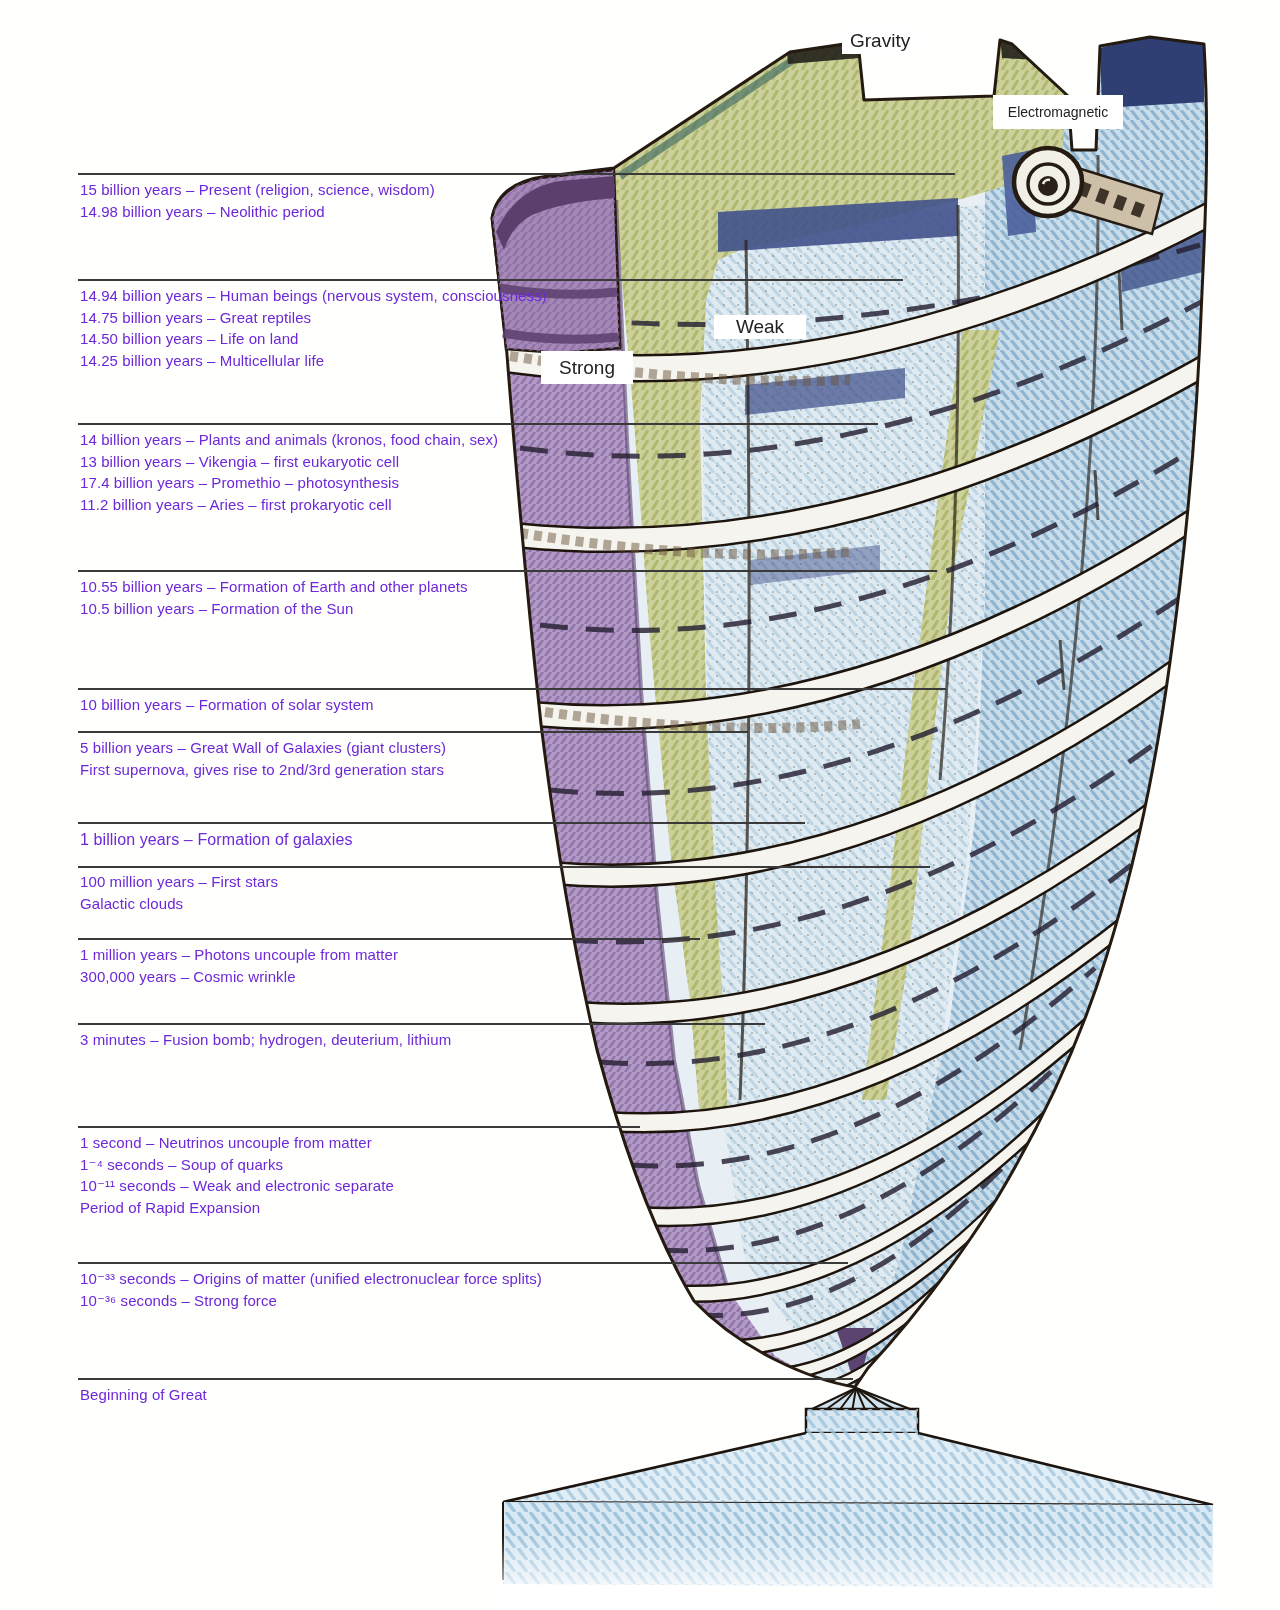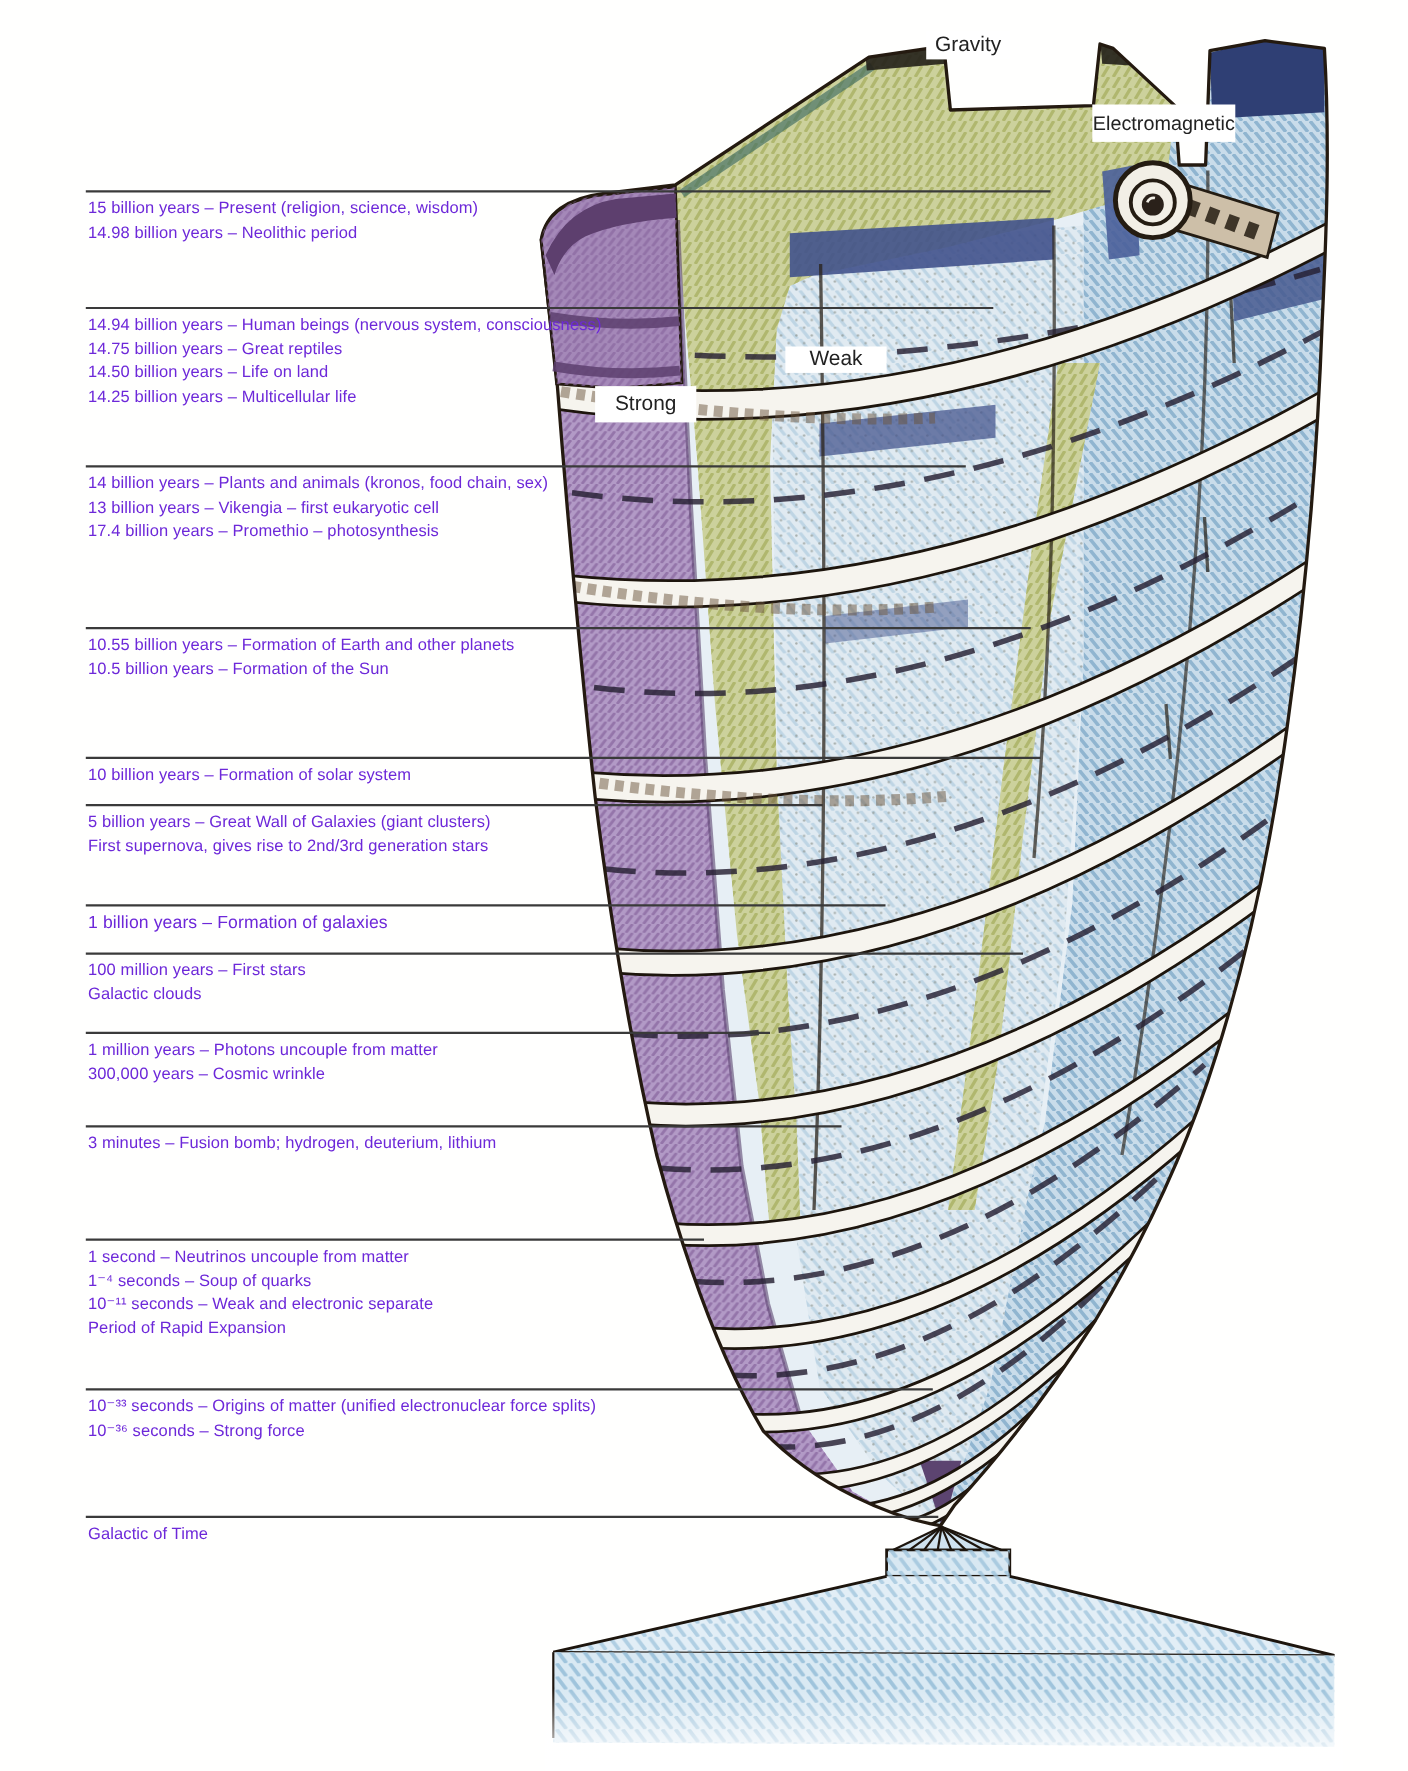--- a/index.html
+++ b/index.html
@@ -2,21 +2,21 @@
 <html><head>
 <meta charset="utf-8">
 <style>
   html,body{margin:0;padding:0;background:#ffffff;}
   .stage{position:relative;width:1280px;height:1610px;background:#fffffe;overflow:hidden;
          font-family:"Liberation Sans","DejaVu Sans",sans-serif;}
   .art{position:absolute;left:0;top:0;z-index:1;}
   .tl{position:absolute;z-index:3;color:#6d28d9;font-size:15px;line-height:21.5px;
       letter-spacing:.1px;white-space:nowrap;}
   .tl.lg{font-size:16px;line-height:24px;}
-  .force{position:absolute;z-index:4;background:#ffffff;color:#222;font-size:18px;
+  .force{position:absolute;z-index:4;background:#ffffff;color:#222;font-size:14px;
          display:flex;align-items:center;justify-content:center;white-space:nowrap;}
   .force.big{font-size:19px;}
 </style>
 </head>
 <body>
 
 <div class="stage">
 
 <svg class="art" width="1280" height="1610" viewBox="0 0 1280 1610">
   <defs>
@@ -217,20 +217,21 @@
   <div class="tl" style="left:80px;top:285px">
     <div>14.94 billion years – Human beings (nervous system, consciousness)</div>
     <div>14.75 billion years – Great reptiles</div>
     <div>14.50 billion years – Life on land</div>
     <div>14.25 billion years – Multicellular life</div>
   </div>
   <div class="tl" style="left:80px;top:429px">
     <div>14 billion years – Plants and animals (kronos, food chain, sex)</div>
     <div>13 billion years – Vikengia – first eukaryotic cell</div>
     <div>17.4 billion years – Promethio – photosynthesis</div>
+    <div>11.2 billion years – Aries – first prokaryotic cell</div>
   </div>
   <div class="tl" style="left:80px;top:576px">
     <div>10.55 billion years – Formation of Earth and other planets</div>
     <div>10.5 billion years – Formation of the Sun</div>
   </div>
   <div class="tl" style="left:80px;top:694px">
     <div>10 billion years – Formation of solar system</div>
   </div>
   <div class="tl" style="left:80px;top:737px">
     <div>5 billion years – Great Wall of Galaxies (giant clusters)</div>
@@ -254,21 +255,21 @@
     <div>1 second – Neutrinos uncouple from matter</div>
     <div>1⁻⁴ seconds – Soup of quarks</div>
     <div>10⁻¹¹ seconds – Weak and electronic separate</div>
     <div>Period of Rapid Expansion</div>
   </div>
   <div class="tl" style="left:80px;top:1268px">
     <div>10⁻³³ seconds – Origins of matter (unified electronuclear force splits)</div>
     <div>10⁻³⁶ seconds – Strong force</div>
   </div>
   <div class="tl" style="left:80px;top:1384px">
-    <div>Galactic of Time</div>
+    <div>Beginning of Great</div>
   </div>
 </div>
 
 <div class="force big" style="left:842px;top:28px;padding:2px 8px">Gravity</div>
 <div class="force" style="left:993px;top:95px;width:130px;height:34px">Electromagnetic</div>
 <div class="force big" style="left:714px;top:315px;width:92px;height:24px">Weak</div>
 <div class="force big" style="left:541px;top:351px;width:92px;height:33px">Strong</div>
 
 </div>
 

